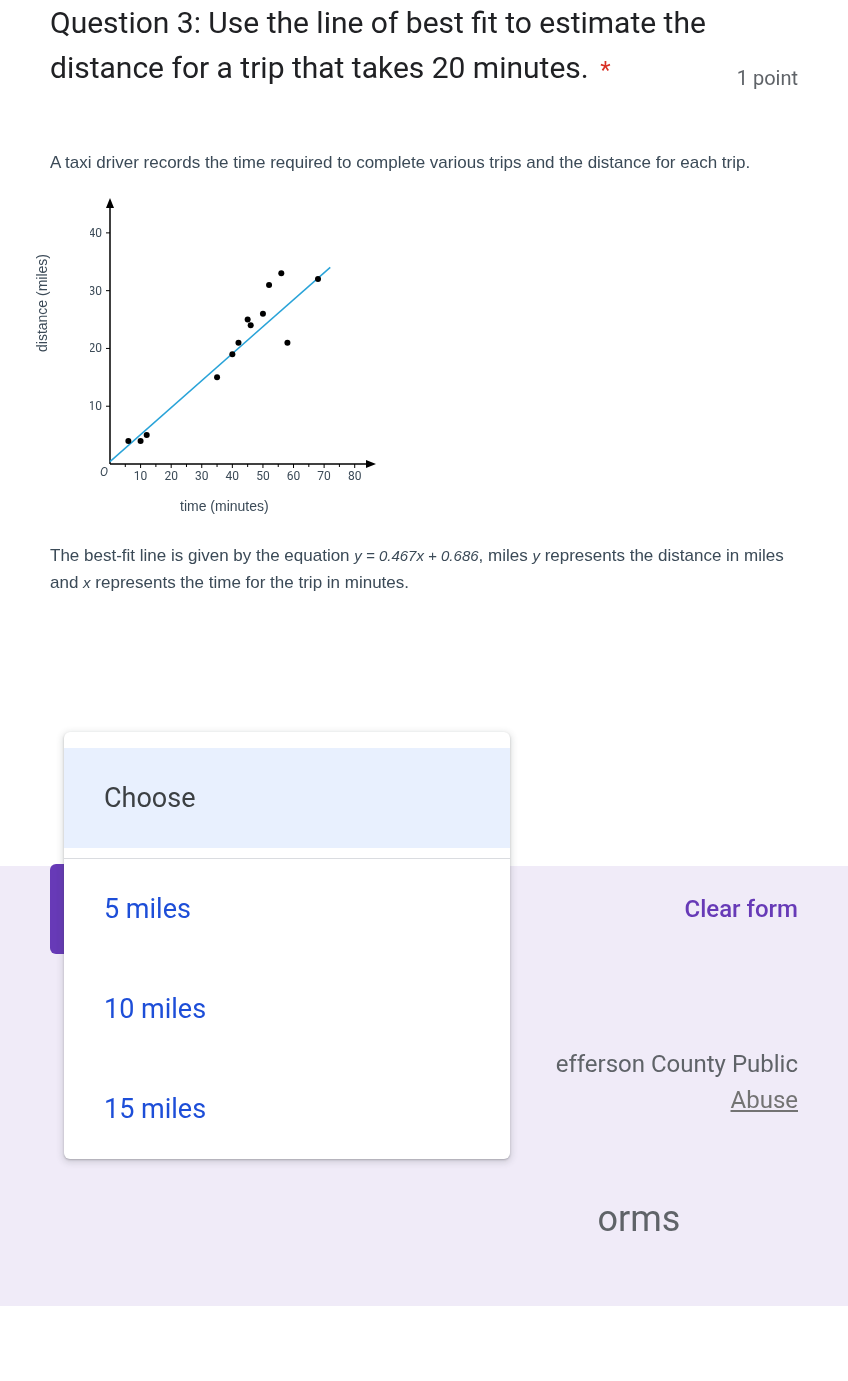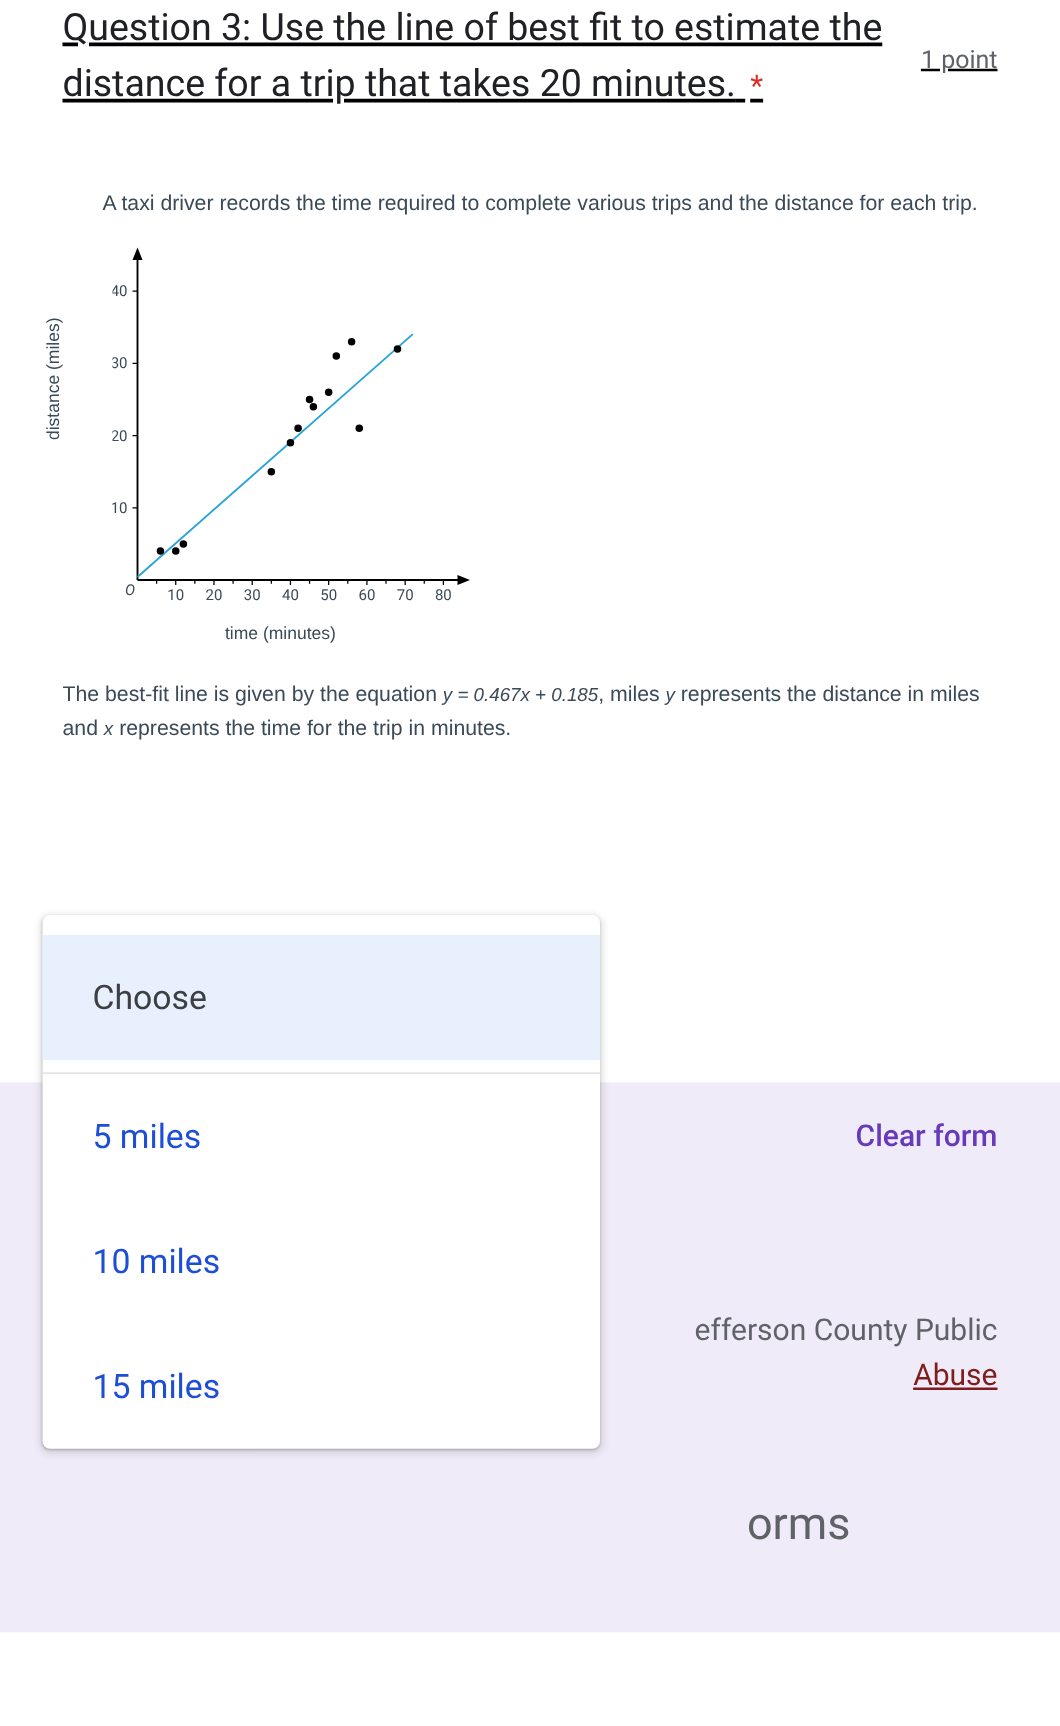--- a/index.html
+++ b/index.html
@@ -8,23 +8,22 @@
     background: #fff;
     width: 848px;
     overflow: hidden;
   }
   .question-card {
     background: #fff;
     padding: 0 50px 40px 50px;
   }
   .question-header {
     display: flex;
-    align-items: center;
+    align-items: flex-end;
     gap: 12px;
-    text-decoration: underline;
   }
   .question-title {
     font-size: 30px;
     line-height: 1.5;
     color: #202124;
     flex: 1;
   }
   .required-asterisk {
     color: #d93025;
     font-size: 24px;
@@ -37,21 +36,20 @@
     padding-top: 4px;
   }
   .problem-image {
     margin-top: 60px;
   }
   .problem-text {
     font-size: 17px;
     color: #3b4a57;
     font-family: Arial, sans-serif;
     line-height: 1.5;
-    margin-left: 32px;
   }
   .chart-wrap {
     margin: 18px 0 28px 0;
     position: relative;
     width: 310px;
     height: 320px;
   }
   .y-axis-label {
     position: absolute;
     left: -8px;
@@ -79,21 +77,21 @@
   .equation-line {
     font-size: 17px;
     color: #3b4a57;
     font-family: Arial, sans-serif;
     line-height: 1.6;
     margin-top: 10px;
   }
   .eq-math { font-style: italic; font-size: 15px; }
   .dropdown-popup {
     position: absolute;
-    left: 34px;
+    left: 64px;
     top: 732px;
     width: 446px;
     background: #fff;
     border-radius: 6px;
     box-shadow: 0 2px 6px 2px rgba(60,64,67,0.15), 0 1px 2px rgba(60,64,67,0.3);
     z-index: 100;
     padding: 16px 0 0 0;
   }
   .dropdown-item {
     padding: 34px 40px;
@@ -143,21 +141,21 @@
     padding-right: 0;
   }
   .footer-text {
     margin-top: 90px;
     text-align: right;
     font-size: 24px;
     color: #5f6368;
     line-height: 1.5;
     padding-left: 300px;
   }
-  .footer-text a { color: #7f1d1d; text-decoration: underline; }
+  .footer-text a { color: #737373; text-decoration: underline; }
   .forms-brand {
     margin-top: 80px;
     text-align: center;
     font-size: 36px;
     color: #5f6368;
     padding-left: 430px;
   }
 </style>
 </head>
 <body>
@@ -239,21 +237,21 @@
             <circle cx="179.05882352941177" cy="90.88888888888889" r="3" fill="#000"></circle>
             <circle cx="191.2941176470588" cy="79.33333333333334" r="3" fill="#000"></circle>
             <circle cx="197.41176470588235" cy="148.66666666666669" r="3" fill="#000"></circle>
             <circle cx="228" cy="85.11111111111111" r="3" fill="#000"></circle>
           </g>
       </svg>
       <div class="x-axis-label">time (minutes)</div>
     </div>
 
     <div class="equation-line">
-      <span>The best-fit line is given by the equation </span><span class="eq-math">y = 0.467x + 0.185</span><span>, miles </span><span class="eq-math">y</span><span> represents the distance in miles and </span><span class="eq-math">x</span><span> represents the time for the trip in minutes.</span>
+      <span>The best-fit line is given by the equation </span><span class="eq-math">y = 0.467x + 0.686</span><span>, miles </span><span class="eq-math">y</span><span> represents the distance in miles and </span><span class="eq-math">x</span><span> represents the time for the trip in minutes.</span>
     </div>
   </div>
 </div>
 
 <div class="footer-area">
   <div class="submit-row">
     <button class="submit-btn"></button>
     <div class="clear-form">Clear form</div>
   </div>
   <div class="footer-text">

